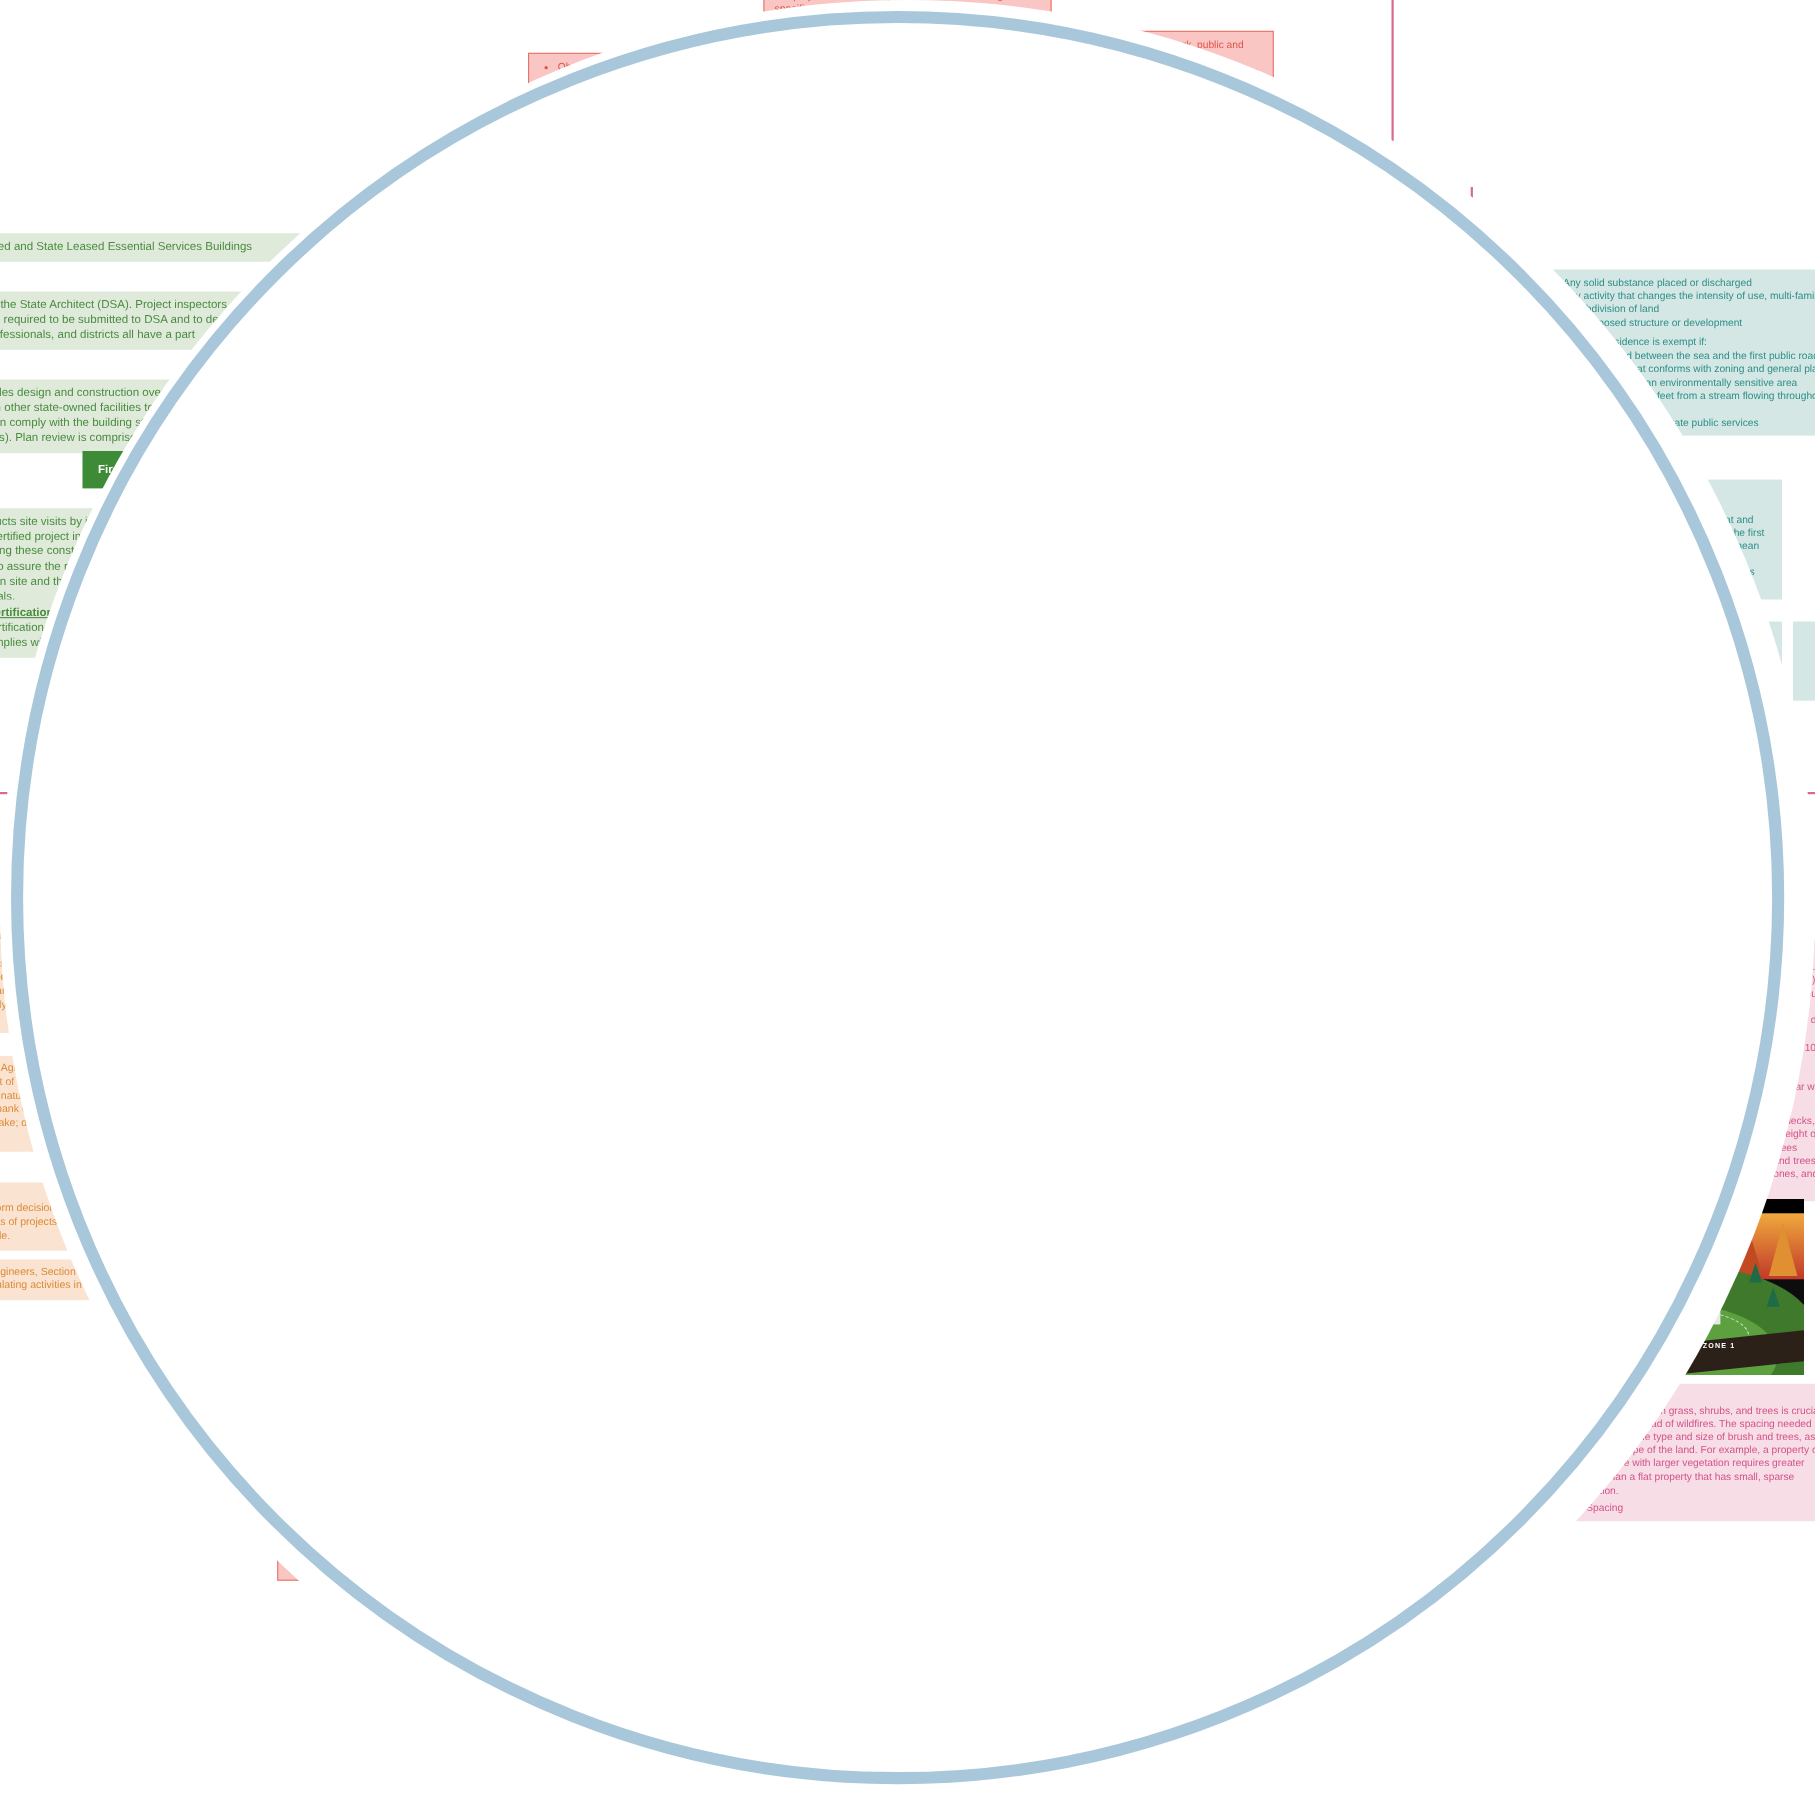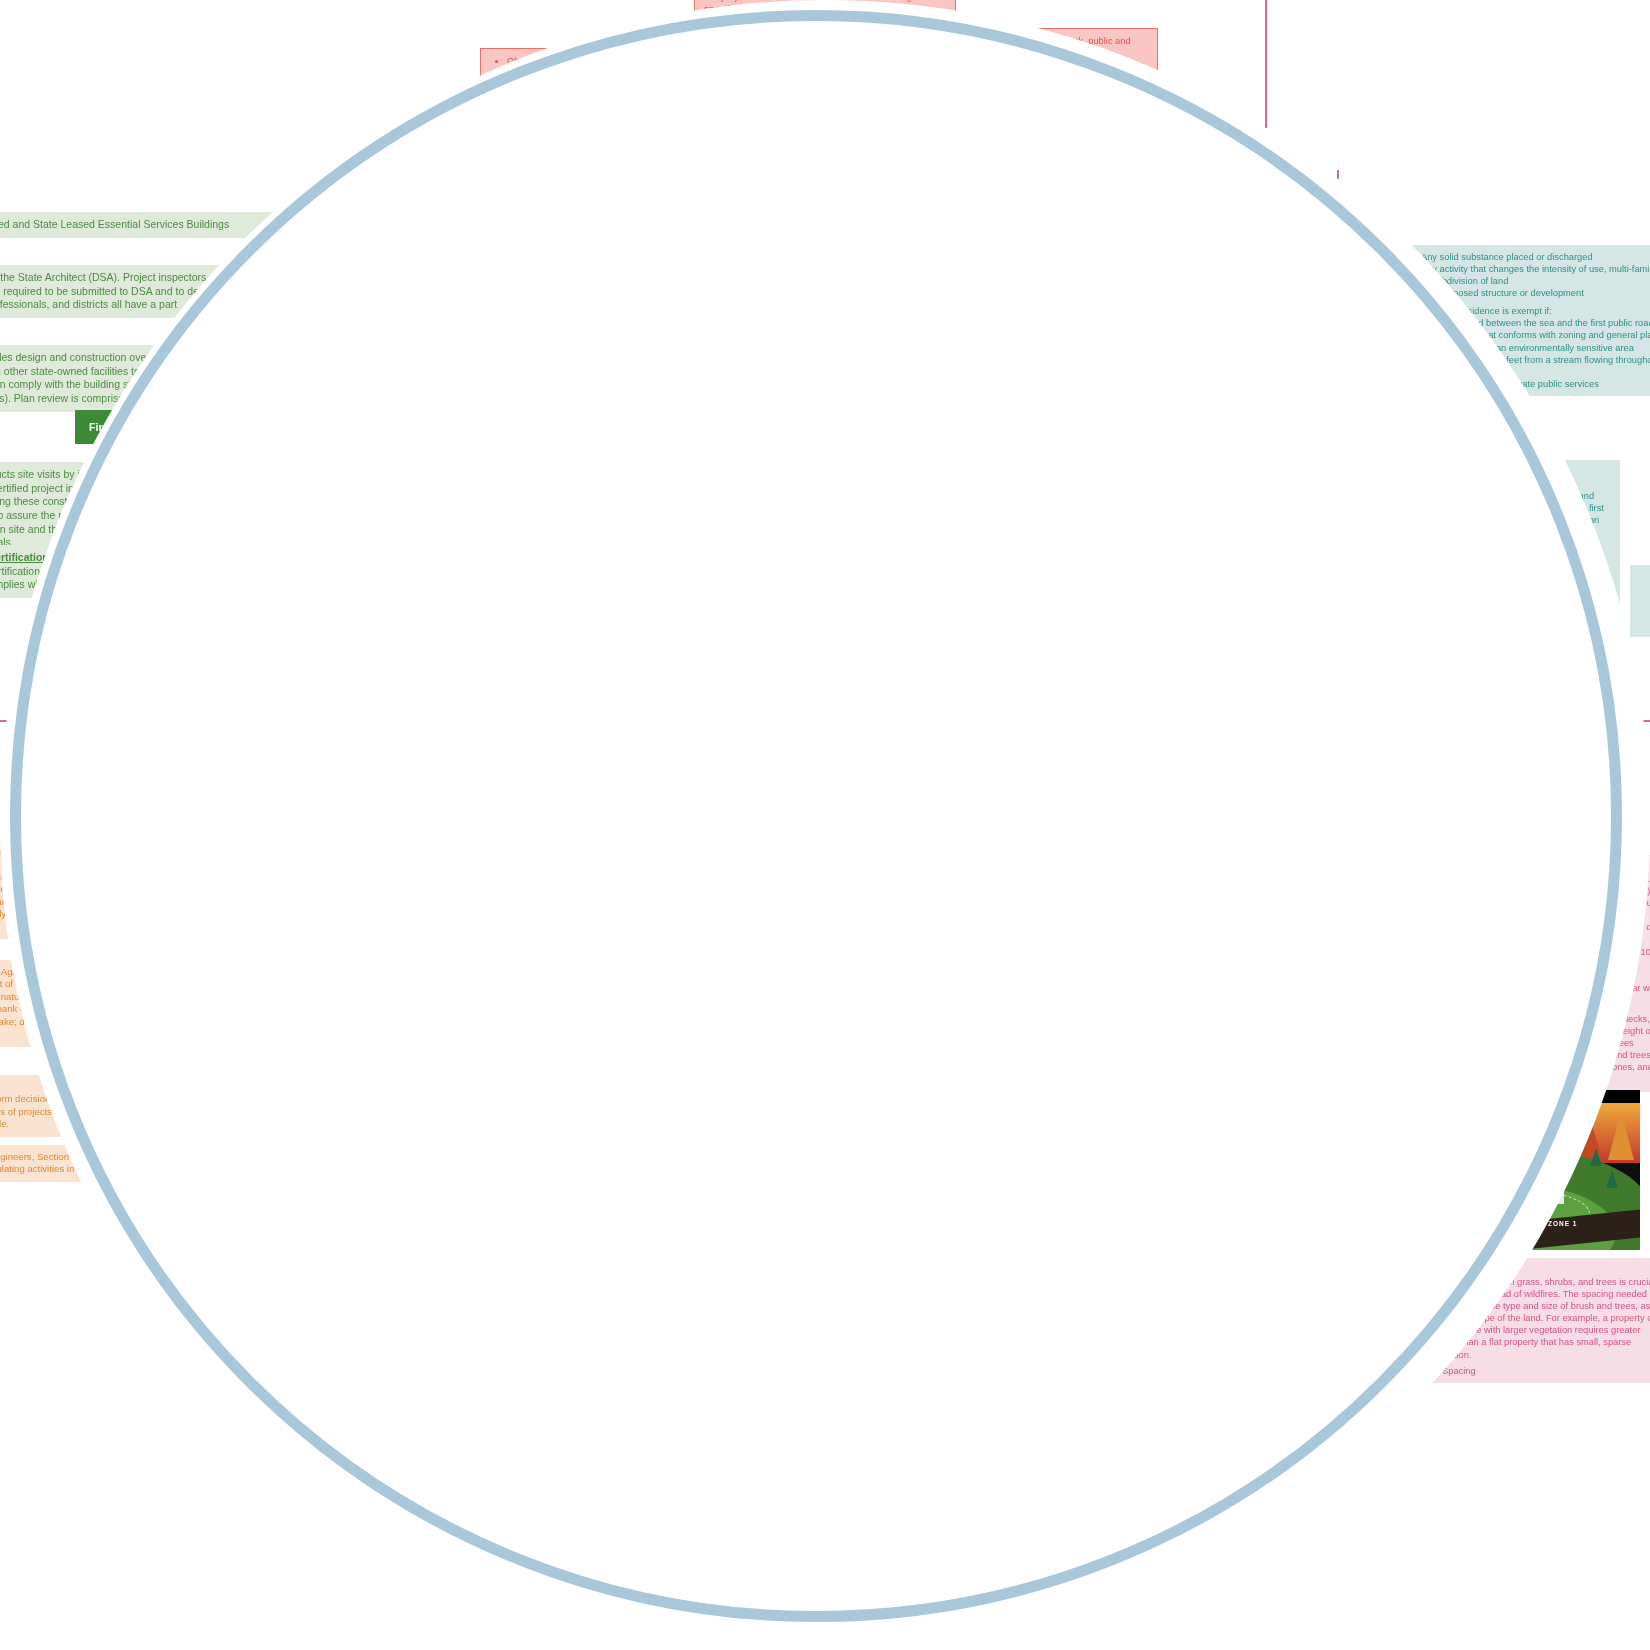--- a/index.html
+++ b/index.html
@@ -258,21 +258,21 @@
     </ul>
     <div style="margin-top:6px;">Single family residence is exempt if:</div>
     <ul>
       <li>It is not located between the sea and the first public road</li>
       <li>It is a legal lot that conforms with zoning and general plan</li>
       <li>It is not located in an environmentally sensitive area</li>
       <li>Is no more than 250 feet from a stream flowing throughout the year.</li>
       <li>Can be served by adequate public services</li>
     </ul>
   </div>
-  <div class="box teal" style="left:1395px;top:460px;width:225px;font-size:9.3px;">
+  <div class="box teal" style="left:1395px;top:436px;width:225px;font-size:9.3px;">
     <div>California Coastal Zone:</div>
     <ul>
       <li>1000 yards from mean high tide</li>
       <li>In significant coastal estuarine habitat and recreation areas, it extends inland to the first major ridge line or five miles from the mean high tide line, whiever is less</li>
       <li>In developed urban areas, the boundary is generally less than 1,000 yards</li>
     </ul>
   </div>
   <div class="box teal" style="left:1395px;top:565px;width:225px;font-size:9.3px;">
     <div>San Francisco Bay:</div>
     <ul>
@@ -472,20 +472,26 @@
   <div class="box purple" style="left:470px;top:1158px;width:115px;font-size:9.3px;">
     <ul>
       <li>Designate no disturbance zones on site</li>
       <li>Replant disturbed areas to other areas of the site</li>
       <li>Minimize night site lighting as to not disturb the fauna</li>
       <li>Maintain wildlife/use corridors throughout the site</li>
     </ul>
   </div>
   <div class="box purple" style="left:140px;top:1198px;width:30px;height:75px;font-size:9.3px;"></div>
 
+  <div class="box red" style="left:252px;top:1363px;width:155px;font-size:9.3px;">
+    <div>California EPA</div>
+    <div>California Air Resources Board</div>
+    <div>Region of EPA</div>
+    <div>State Water Resources Control Board</div>
+  </div>
   <div style="color:#e0544c;">
     <div class="arw up" style="left:326px;top:1425px;"></div>
     <div class="ln v" style="left:331px;top:1428px;height:10px;"></div>
     <div class="ln h" style="left:331px;top:1460px;width:0px;"></div>
     <div class="ln" style="left:370px;top:1400px;width:150px;height:1.4px;transform:rotate(-22deg);transform-origin:left center;top:1480px;left:358px;"></div>
     <div class="arw right" style="left:426px;top:1418px;transform:rotate(-22deg);"></div>
   </div>
   <div class="elabel" style="left:296px;top:1432px;width:90px;font-size:9.3px;color:#e0544c;">State Agencies</div>
   <div class="elabel" style="left:368px;top:1435px;width:60px;font-size:9.3px;color:#e0544c;">Regional</div>
   <div class="elabel" style="left:370px;top:1472px;width:60px;font-size:9.3px;color:#e0544c;">Mitigate</div>

